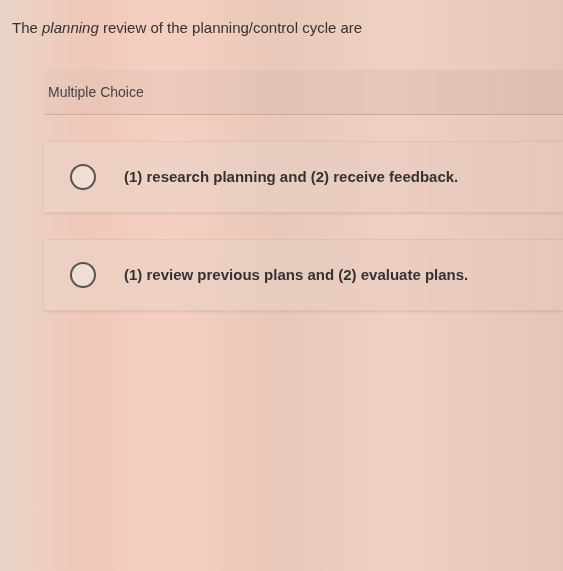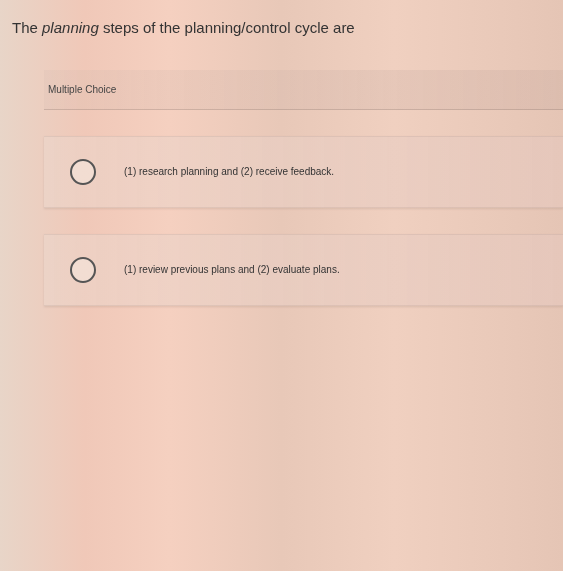--- a/index.html
+++ b/index.html
@@ -25,21 +25,21 @@
     }
     .question-text em {
       margin-top: 31px;
     }
     .mc-section {
       margin-top: 20px;
       padding-left: 44px;
       padding-right: 0;
     }
     .mc-header {
-      font-size: 10px;
+      font-size: 14px;
       color: #444;
       padding: 14px 0 14px 4px;
       border-bottom: 1px solid rgba(120,100,90,0.25);
       background: linear-gradient(90deg, rgba(200,180,170,0.15), rgba(200,170,160,0.3));
     }
     .option-row {
       display: flex;
       align-items: center;
       padding: 22px 8px 22px 8px;
       margin-top: 26px;
@@ -53,31 +53,32 @@
       height: 26px;
       border: 2px solid #555;
       border-radius: 50%;
       flex-shrink: 0;
       margin-left: 18px;
       margin-right: 28px;
       background: rgba(245,230,220,0.6);
       cursor: pointer;
     }
     .option-text {
-      font-size: 10px;
+      font-size: 15px;
       color: #333;
       line-height: 1.3;
+      font-weight: bold;
     }
   </style>
 </head>
 <body>
 
 <div class="question-area">
   <p class="question-text">
-    <span>The </span><em>planning</em><span> steps of the planning/control cycle are</span>
+    <span>The </span><em>planning</em><span> review of the planning/control cycle are</span>
   </p>
 </div>
 
 <div class="mc-section">
   <div class="mc-header">Multiple Choice</div>
 
   <div class="option-row">
     <div class="radio-circle"></div>
     <div class="option-text">(1) research planning and (2) receive feedback.</div>
   </div>

